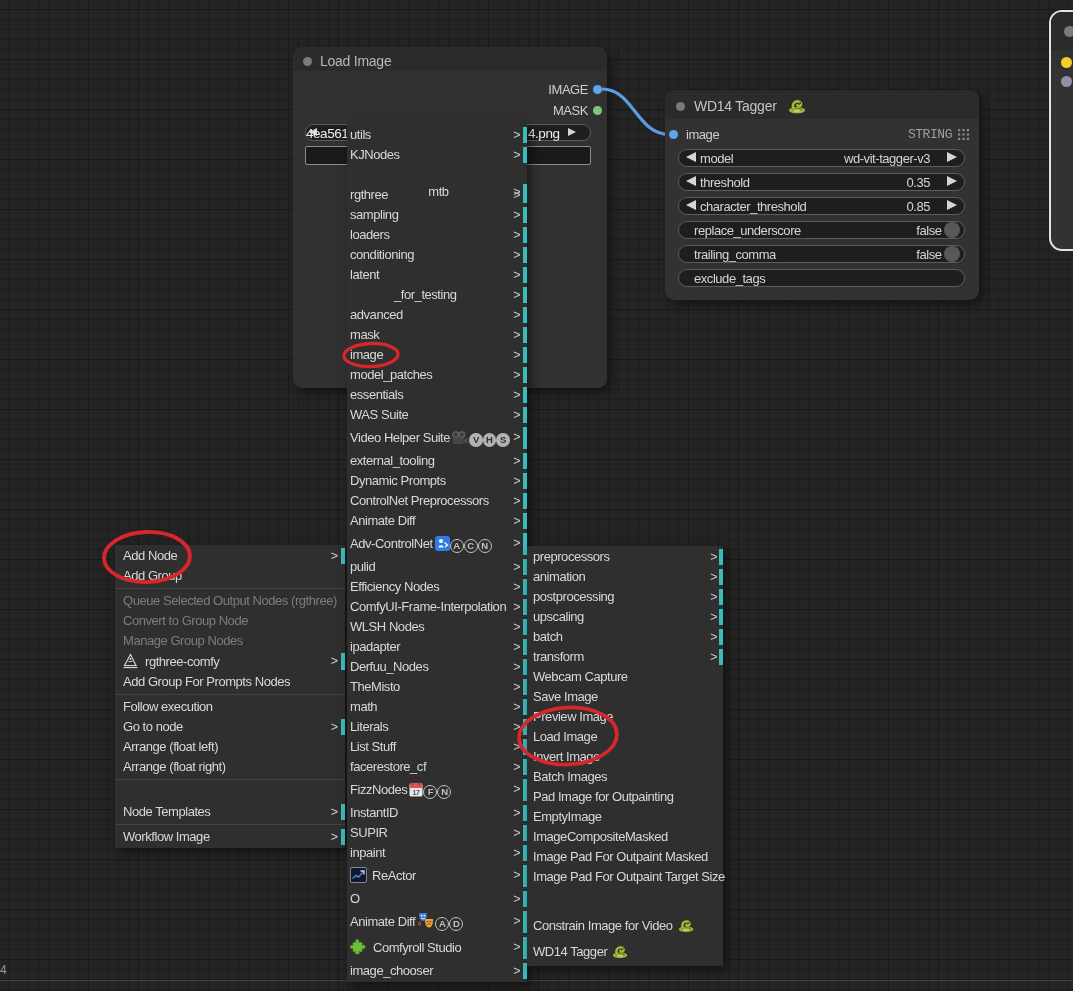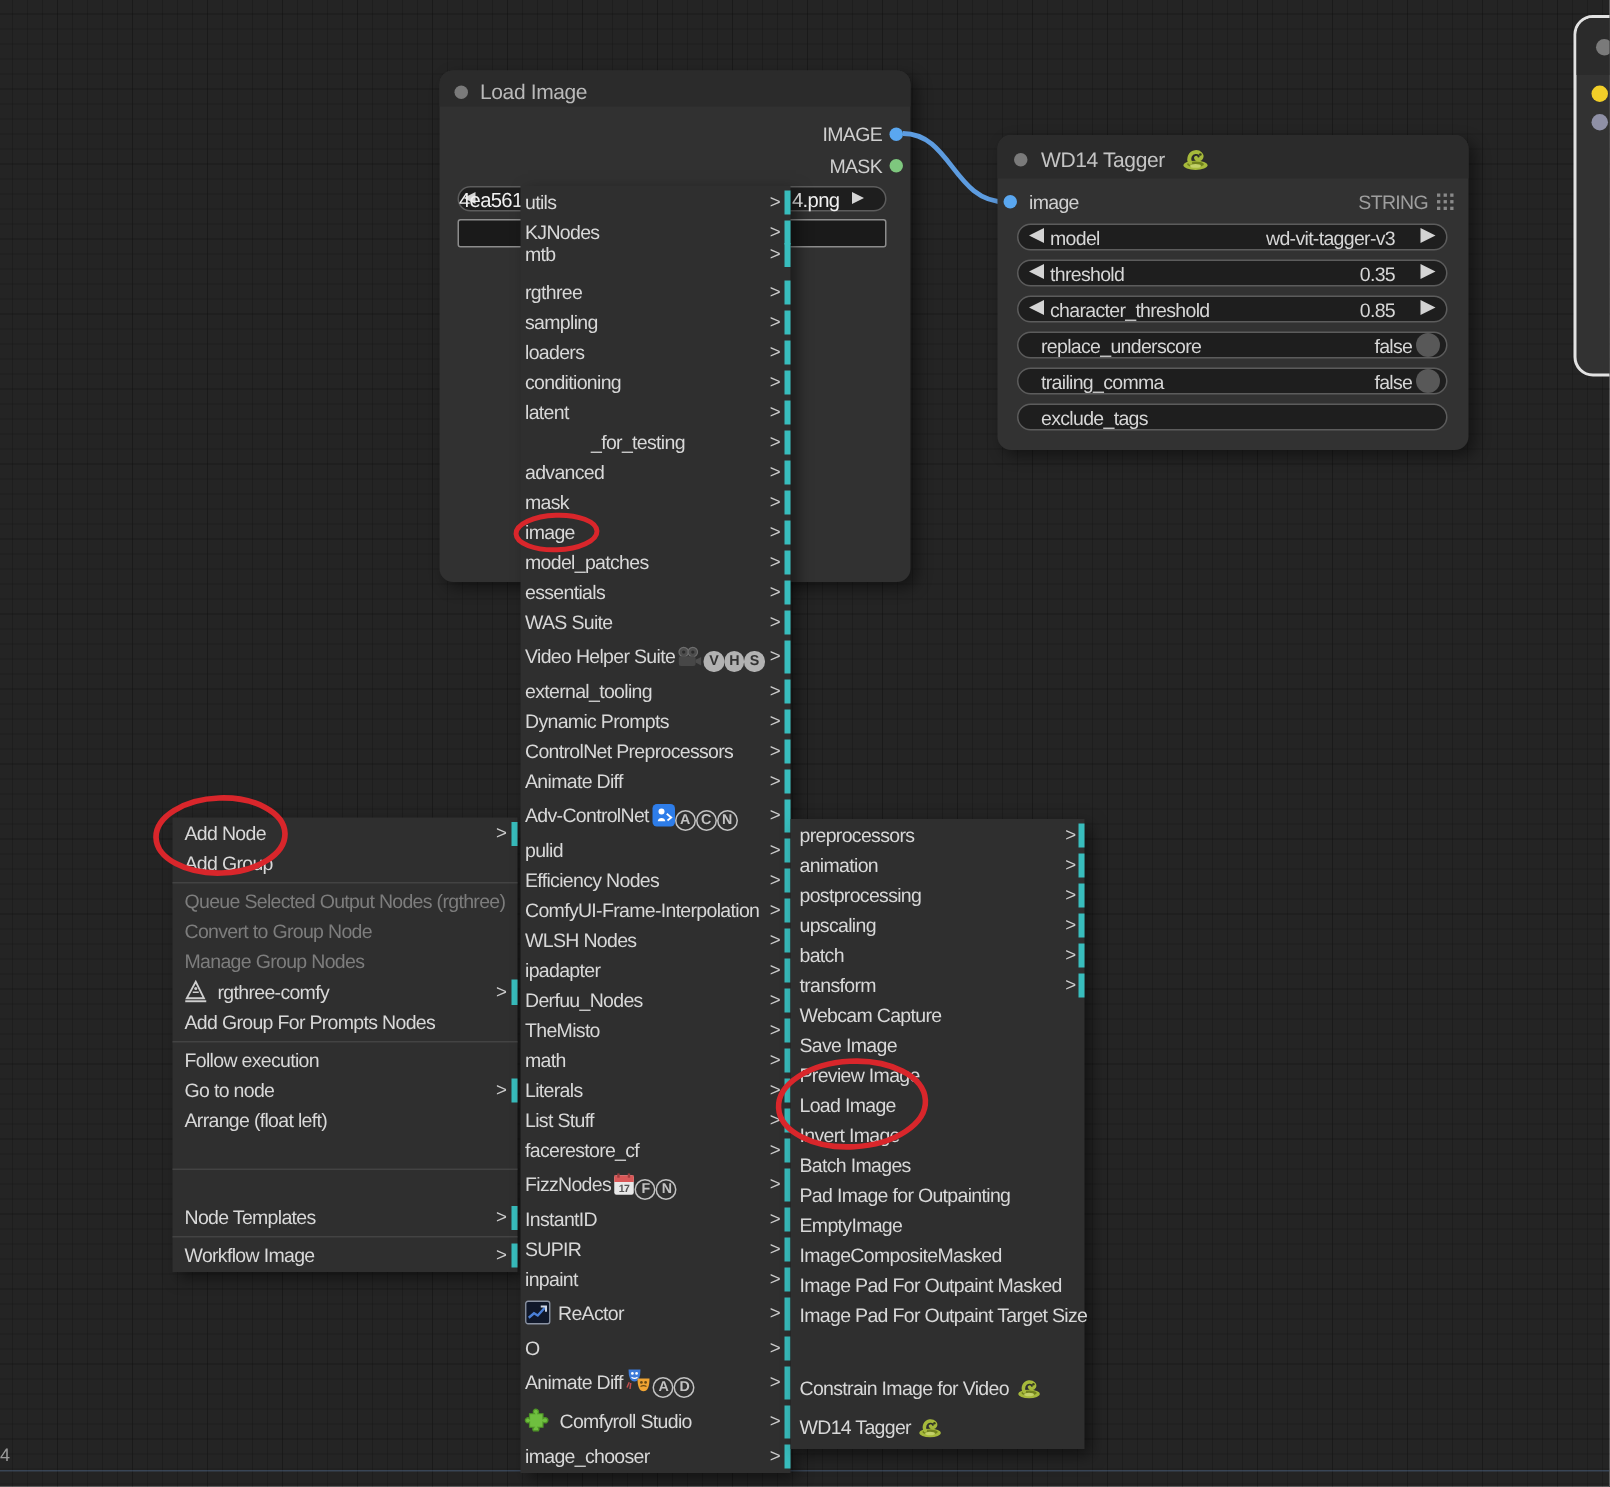--- a/index.html
+++ b/index.html
@@ -74,21 +74,21 @@
       <svg width="21" height="16" viewBox="0 0 21 16" style="position:relative;display:inline-block;vertical-align:-3px;left:7px;top:0;">
         <ellipse cx="10" cy="12.2" rx="8" ry="3.1" fill="#a6b93b"></ellipse>
         <ellipse cx="10" cy="11.5" rx="5.6" ry="1.9" fill="#71821e"></ellipse>
         <ellipse cx="10" cy="12.6" rx="3.6" ry="1.3" fill="#c3d168"></ellipse>
         <path d="M6.5 10.5 C4.8 7.5 6.5 3.8 9.8 3.4 C13 3.1 14.6 5.4 13.9 7 C13.2 8.6 10.8 8.6 10.3 7.2" stroke="#a6b93b" stroke-width="2.6" fill="none" stroke-linecap="round"></path>
         <circle cx="13.2" cy="5" r="0.9" fill="#3a421a"></circle>
       </svg>
     </div>
     <div class="slotdot" style="left:4px;top:40px;background:#5aa7f0;"></div>
     <div class="slotlab" style="left:21px;top:37px;">image</div>
-    <div class="slotlab" style="right:27px;top:37px;color:#9e9e9e;">STRING</div>
+    <div class="slotlab" style="right:27px;top:37px;color:#9e9e9e;font-family:Liberation Mono, monospace;">STRING</div>
     <svg style="left:293px;top:39px;" width="11" height="11" viewBox="0 0 11 11">
       <g fill="#8a8a8a">
         <rect x="0" y="0" width="2.2" height="2.2"></rect>
           <rect x="4.4" y="0" width="2.2" height="2.2"></rect>
           <rect x="8.8" y="0" width="2.2" height="2.2"></rect>
         <rect x="0" y="4.4" width="2.2" height="2.2"></rect>
           <rect x="4.4" y="4.4" width="2.2" height="2.2"></rect>
           <rect x="8.8" y="4.4" width="2.2" height="2.2"></rect>
         <rect x="0" y="8.8" width="2.2" height="2.2"></rect>
           <rect x="4.4" y="8.8" width="2.2" height="2.2"></rect>
@@ -143,30 +143,31 @@
           <path d="M8.5 1.5 L14 12.5 L2.5 12.5 Z" fill="none" stroke="#cfcfcf" stroke-width="1.2"></path>
           <path d="M6.5 8.5 L10.5 8.5" stroke="#cfcfcf" stroke-width="1"></path>
           <path d="M1.5 14.5 L15.5 14.5" stroke="#cfcfcf" stroke-width="1.3"></path>
           <circle cx="8.5" cy="6" r="1" fill="#cfcfcf"></circle>
         </svg>rgthree-comfy<span class="arr" style="right:8px;">&gt;</span><span class="cy" style="top:2px;height:17px;"></span></div>
       <div class="mrow" style="top:127px;height:20px;line-height:20px;padding-left:8px;box-sizing:border-box;">Add Group For Prompts Nodes</div>
       <div class="sep" style="top:149px;"></div>
       <div class="mrow" style="top:152px;height:20px;line-height:20px;padding-left:8px;box-sizing:border-box;">Follow execution</div>
       <div class="mrow" style="top:172px;height:20px;line-height:20px;padding-left:8px;box-sizing:border-box;">Go to node<span class="arr" style="right:8px;">&gt;</span><span class="cy" style="top:2px;height:16px;"></span></div>
       <div class="mrow" style="top:192px;height:20px;line-height:20px;padding-left:8px;box-sizing:border-box;">Arrange (float left)</div>
+      <div class="mrow" style="top:212px;height:20px;line-height:20px;padding-left:8px;box-sizing:border-box;">Arrange (float right)</div>
       <div class="sep" style="top:234px;"></div>
       <div class="mrow" style="top:257px;height:20px;line-height:20px;padding-left:8px;box-sizing:border-box;">Node Templates<span class="arr" style="right:8px;">&gt;</span><span class="cy" style="top:2px;height:16px;"></span></div>
       <div class="sep" style="top:279px;"></div>
       <div class="mrow" style="top:282px;height:20px;line-height:20px;padding-left:8px;box-sizing:border-box;">Workflow Image<span class="arr" style="right:8px;">&gt;</span><span class="cy" style="top:2px;height:16px;"></span></div>
     </div>
 
   <div class="menu" id="menu2" style="left:347px;top:124px;width:180px;height:858px;">
       <div class="mrow" style="top:1px;height:20px;line-height:20px;padding-left:3px;box-sizing:border-box;">utils<span class="arr" style="right:10px;">&gt;</span><span class="cy" style="top:2px;height:16px;"></span></div>
       <div class="mrow" style="top:21px;height:20px;line-height:20px;padding-left:3px;box-sizing:border-box;">KJNodes<span class="arr" style="right:10px;">&gt;</span><span class="cy" style="top:2px;height:16px;"></span></div>
-      <div class="mrow" style="top:36px;height:20px;line-height:20px;padding-left:3px;box-sizing:border-box;">mtb<span class="arr" style="right:10px;">&gt;</span><span class="cy" style="top:2px;height:16px;"></span></div>
+      <div class="mrow" style="top:58px;height:20px;line-height:20px;padding-left:3px;box-sizing:border-box;text-align:center;">mtb<span class="arr" style="right:10px;">&gt;</span><span class="cy" style="top:2px;height:16px;"></span></div>
       <div class="mrow" style="top:61px;height:20px;line-height:20px;padding-left:3px;box-sizing:border-box;">rgthree<span class="arr" style="right:10px;">&gt;</span><span class="cy" style="top:2px;height:16px;"></span></div>
       <div class="mrow" style="top:81px;height:20px;line-height:20px;padding-left:3px;box-sizing:border-box;">sampling<span class="arr" style="right:10px;">&gt;</span><span class="cy" style="top:2px;height:16px;"></span></div>
       <div class="mrow" style="top:101px;height:20px;line-height:20px;padding-left:3px;box-sizing:border-box;">loaders<span class="arr" style="right:10px;">&gt;</span><span class="cy" style="top:2px;height:16px;"></span></div>
       <div class="mrow" style="top:121px;height:20px;line-height:20px;padding-left:3px;box-sizing:border-box;">conditioning<span class="arr" style="right:10px;">&gt;</span><span class="cy" style="top:2px;height:16px;"></span></div>
       <div class="mrow" style="top:141px;height:20px;line-height:20px;padding-left:3px;box-sizing:border-box;">latent<span class="arr" style="right:10px;">&gt;</span><span class="cy" style="top:2px;height:16px;"></span></div>
       <div class="mrow" style="top:161px;height:20px;line-height:20px;padding-left:3px;box-sizing:border-box;margin-left:44px;">_for_testing<span class="arr" style="right:10px;">&gt;</span><span class="cy" style="top:2px;height:16px;"></span></div>
       <div class="mrow" style="top:181px;height:20px;line-height:20px;padding-left:3px;box-sizing:border-box;">advanced<span class="arr" style="right:10px;">&gt;</span><span class="cy" style="top:2px;height:16px;"></span></div>
       <div class="mrow" style="top:201px;height:20px;line-height:20px;padding-left:3px;box-sizing:border-box;">mask<span class="arr" style="right:10px;">&gt;</span><span class="cy" style="top:2px;height:16px;"></span></div>
       <div class="mrow" style="top:221px;height:20px;line-height:20px;padding-left:3px;box-sizing:border-box;">image<span class="arr" style="right:10px;">&gt;</span><span class="cy" style="top:2px;height:16px;"></span></div>
       <div class="mrow" style="top:241px;height:20px;line-height:20px;padding-left:3px;box-sizing:border-box;">model_patches<span class="arr" style="right:10px;">&gt;</span><span class="cy" style="top:2px;height:16px;"></span></div>

